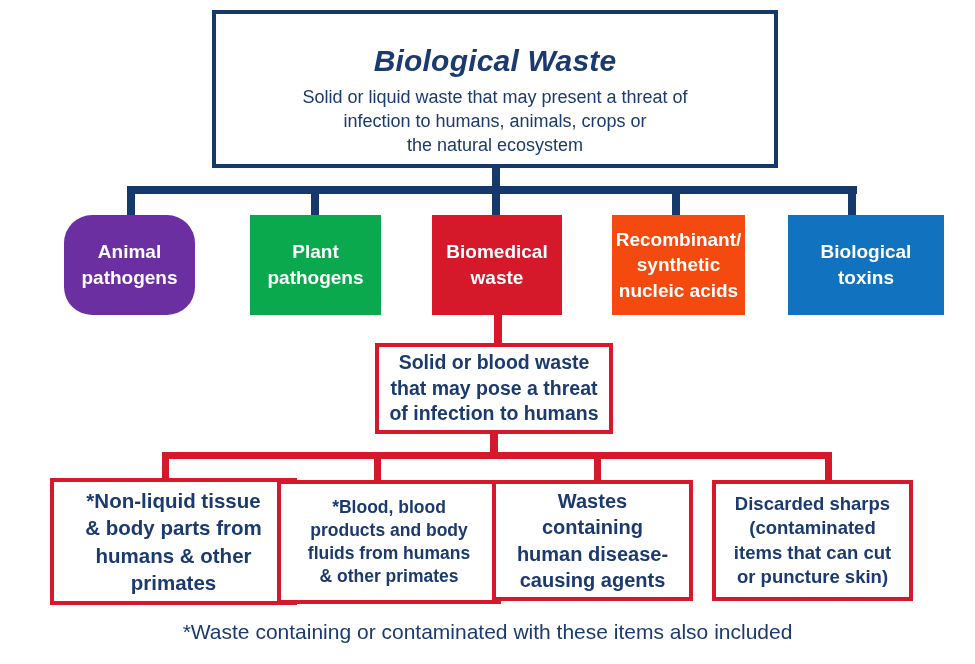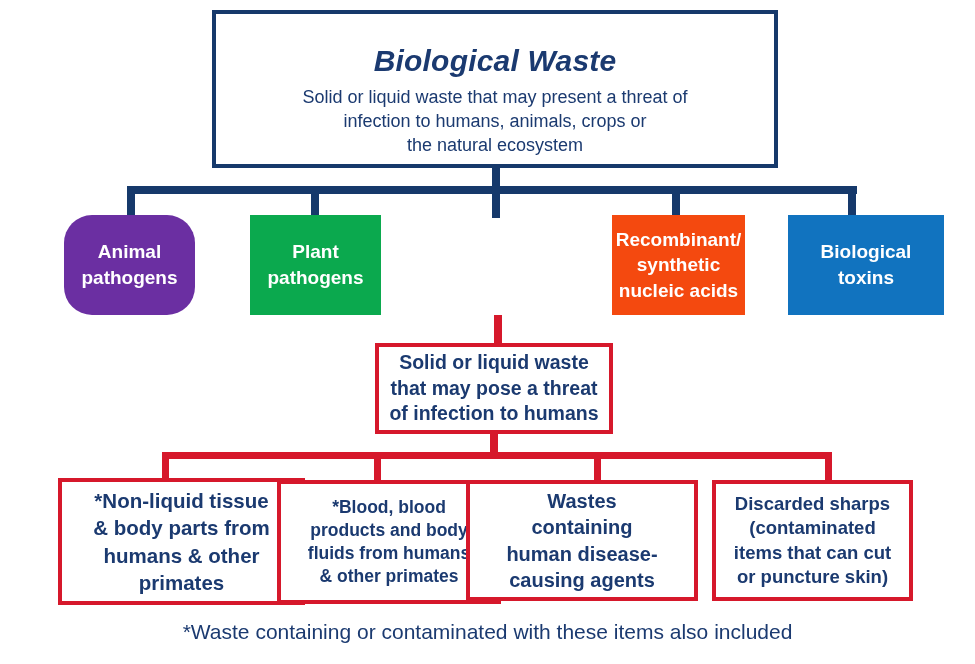--- a/index.html
+++ b/index.html
@@ -100,49 +100,53 @@
   </div>
 
   <div class="abs cat-box" style="left: 64px; width: 131px; font-size: 19px; background: rgb(107, 47, 162); border-radius: 28px;">
     <span>Animal
 pathogens</span>
   </div>
   <div class="abs cat-box" style="left: 250px; width: 131px; font-size: 19px; background: rgb(11, 169, 78);">
     <span>Plant
 pathogens</span>
   </div>
+  <div class="abs cat-box" style="left: 432px; width: 130px; font-size: 19px; background: rgb(214, 24, 43);">
+    <span>Biomedical
+waste</span>
+  </div>
   <div class="abs cat-box" style="left: 612px; width: 133px; font-size: 19px; background: rgb(244, 73, 15);">
     <span>Recombinant/
 synthetic
 nucleic acids</span>
   </div>
   <div class="abs cat-box" style="left: 788px; width: 156px; font-size: 19px; background: rgb(17, 115, 191);">
     <span>Biological
 toxins</span>
   </div>
 
   <div class="abs outline-red" style="left:375px; top:343px; width:238px; height:91px; font-size:19.5px;">
-    <span>Solid or liquid waste
+    <span>Solid or blood waste
 that may pose a threat
 of infection to humans</span>
   </div>
 
-  <div class="abs outline-red" style="left:58px; top:478px; width:247px; height:127px; font-size:20.5px;">
+  <div class="abs outline-red" style="left:50px; top:478px; width:247px; height:127px; font-size:20.5px;">
     <span>*Non-liquid tissue
 &amp; body parts from
 humans &amp; other
 primates</span>
   </div>
   <div class="abs outline-red" style="left:277px; top:480px; width:224px; height:124px; font-size:17.5px;">
     <span>*Blood, blood
 products and body
 fluids from humans
 &amp; other primates</span>
   </div>
-  <div class="abs outline-red" style="left:466px; top:480px; width:232px; height:121px; font-size:20px;">
+  <div class="abs outline-red" style="left:492px; top:480px; width:201px; height:121px; font-size:20px;">
     <span>Wastes
 containing
 human disease-
 causing agents</span>
   </div>
   <div class="abs outline-red" style="left:712px; top:480px; width:201px; height:121px; font-size:18.5px;">
     <span>Discarded sharps
 (contaminated
 items that can cut
 or puncture skin)</span>

